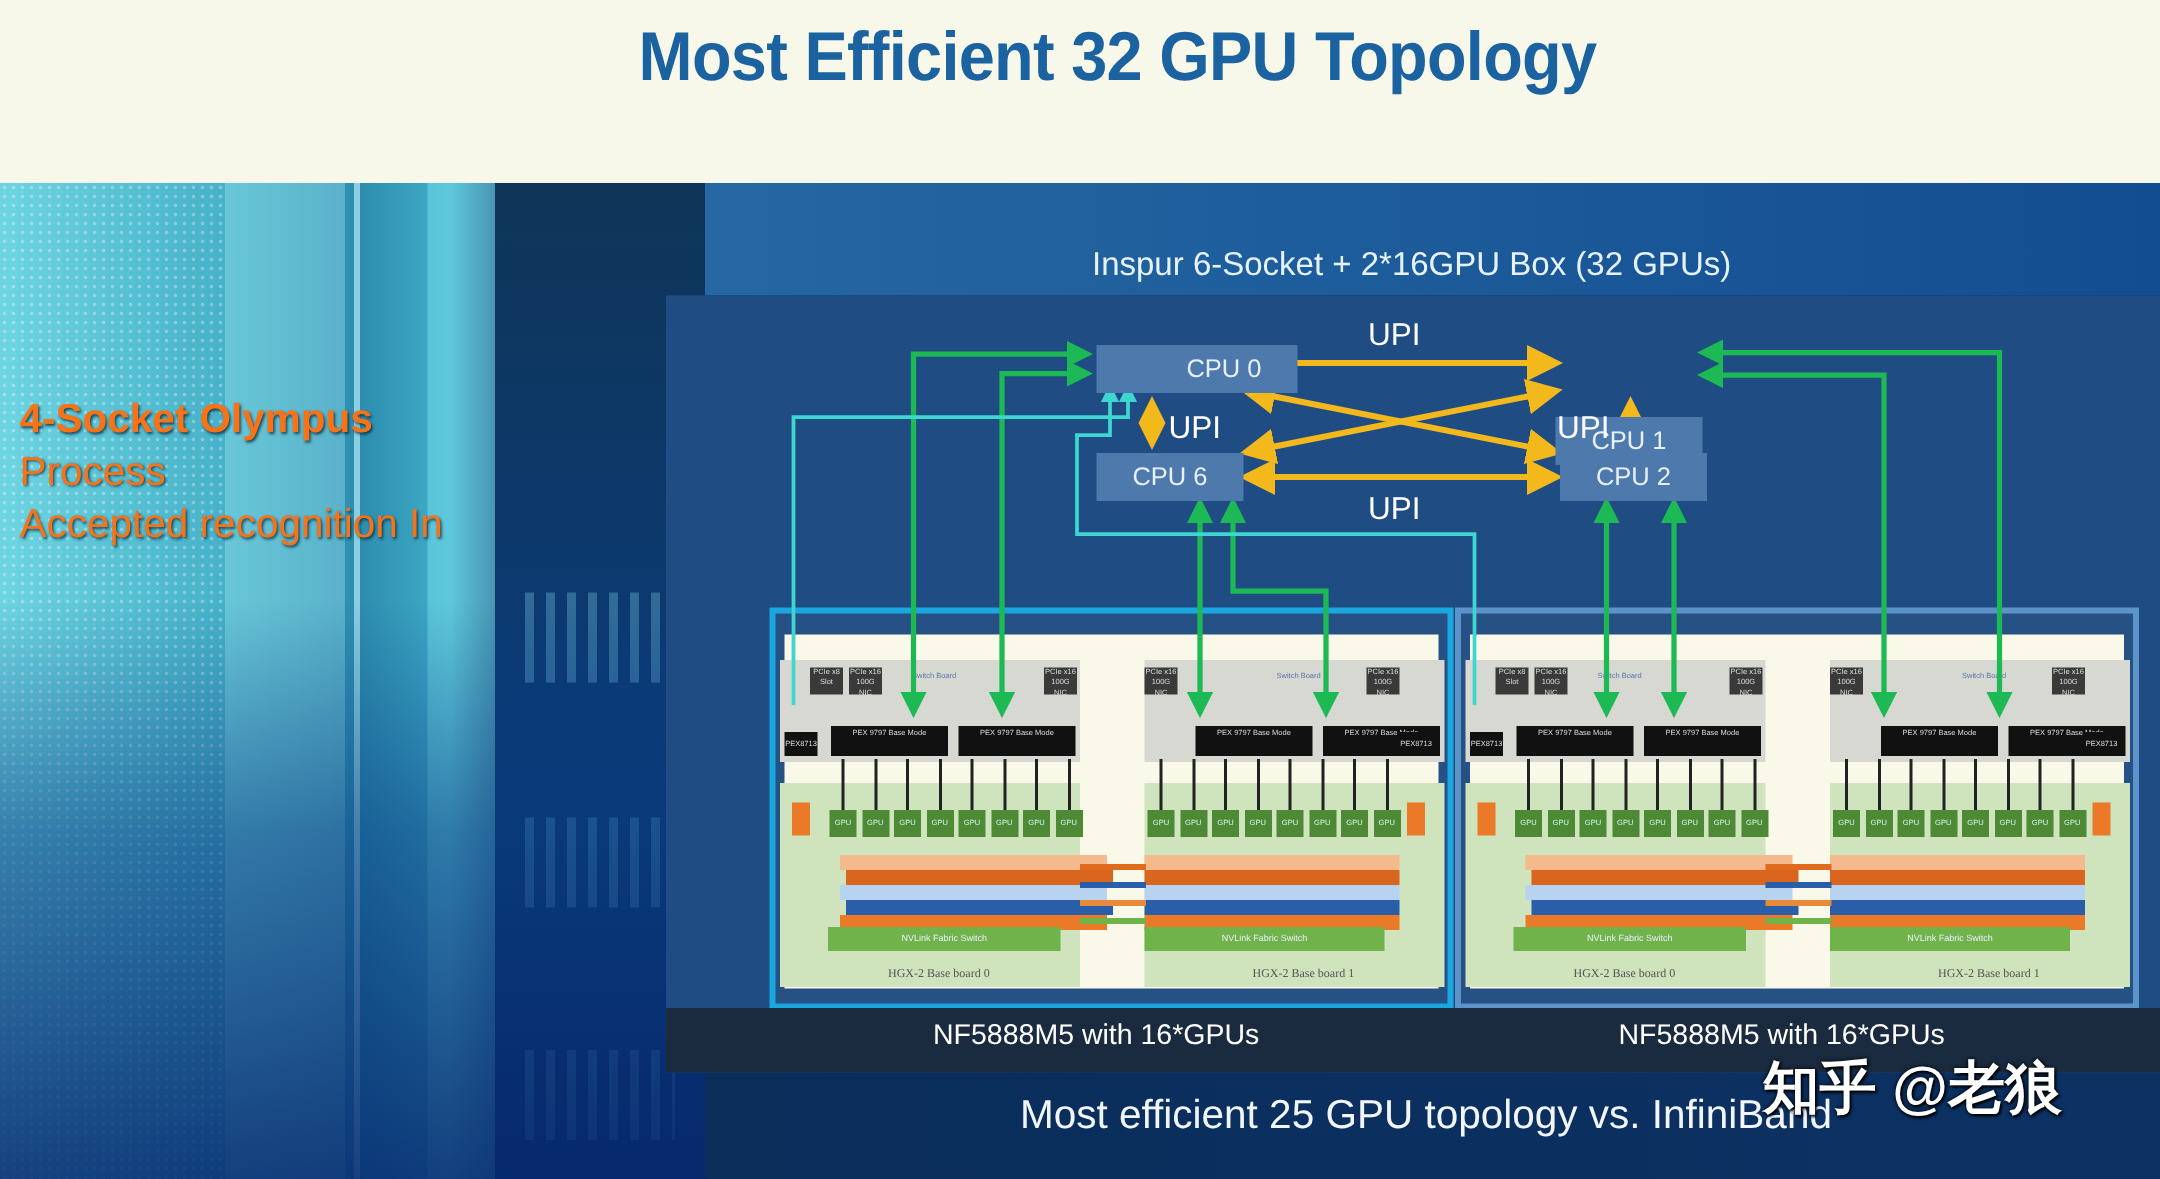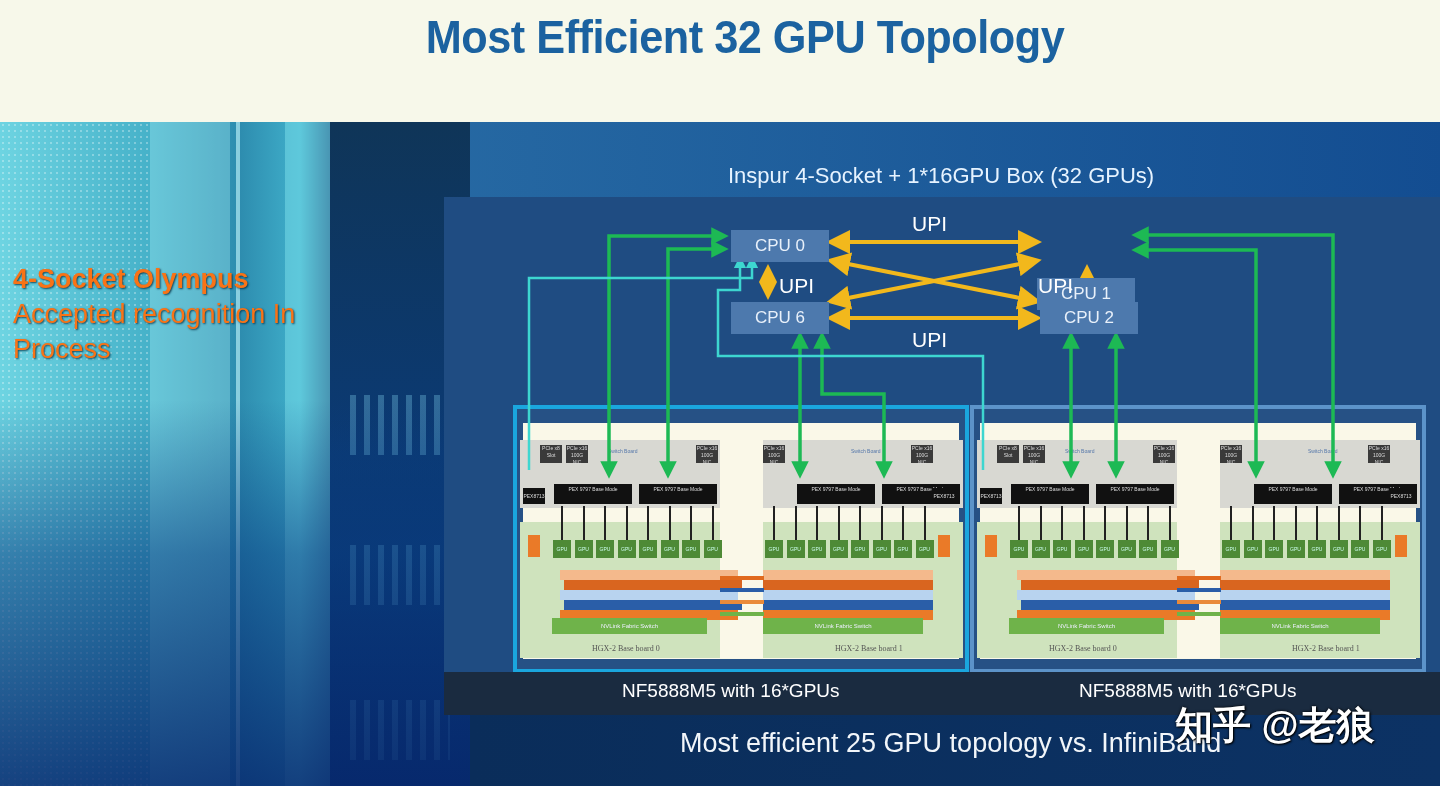--- a/index.html
+++ b/index.html
@@ -63,27 +63,27 @@
 <div class="stripe s2"></div>
 <div class="stripe s3"></div>
 <div class="rack"></div>
 <div class="rack-slot" style="top:395px"></div>
 <div class="rack-slot" style="top:545px"></div>
 <div class="rack-slot" style="top:700px"></div>
 <div class="bg-lower"></div>
 
 <div class="left-text">
   <div class="bold">4-Socket Olympus</div>
+  <div>Process</div>
   <div>Accepted recognition In</div>
-  <div>Process</div>
 </div>
 
 <div class="panel-top"></div>
 <div class="panel"></div>
-<div class="panel-heading">Inspur 4-Socket + 1*16GPU Box (32 GPUs)</div>
+<div class="panel-heading">Inspur 6-Socket + 2*16GPU Box (32 GPUs)</div>
 
 <div class="box" style="left:513px; top:405px; width:448px; height:260px;">
   <div class="box-inner"></div>
 </div>
 <div class="box box2" style="left:970px; top:405px; width:448px; height:260px;">
   <div class="box-inner"></div>
 </div>
 
 <div id="boards">
     <div class="switch-board" style="left:520px;top:440px;width:200px;height:68px;"></div>
@@ -262,21 +262,21 @@
     <polyline points="1256,470 1256,250 1140,250" marker-start="url(#ag)" marker-end="url(#ag)"></polyline>
     <polyline points="1333,470 1333,235 1140,235" marker-start="url(#ag)" marker-end="url(#ag)"></polyline>
   </g>
 
   <g stroke="#3dd6d0" stroke-width="2.5" fill="none">
     <polyline points="529,470 529,278 752,278 752,262" marker-end="url(#ac)"></polyline>
     <polyline points="983,470 983,356 718,356 718,290 740,290 740,262" marker-end="url(#ac)"></polyline>
   </g>
 </svg>
 
-<div class="cpu" style="left:731px; top:230px;">CPU 0</div>
+<div class="cpu" style="left:731px; top:230px;padding-left:36px;">CPU 0</div>
 <div class="cpu" style="left:1037px; top:230px;margin-top:48px;">CPU 1</div>
 <div class="cpu" style="left:1040px; top:302px;">CPU 2</div>
 <div class="cpu" style="left:731px; top:302px;">CPU 6</div>
 
 <div class="upi" style="left:912px; top:212px;">UPI</div>
 <div class="upi" style="left:779px; top:274px;">UPI</div>
 <div class="upi" style="left:1038px; top:274px;">UPI</div>
 <div class="upi" style="left:912px; top:328px;">UPI</div>
 
 <div class="caption-bar"></div>

